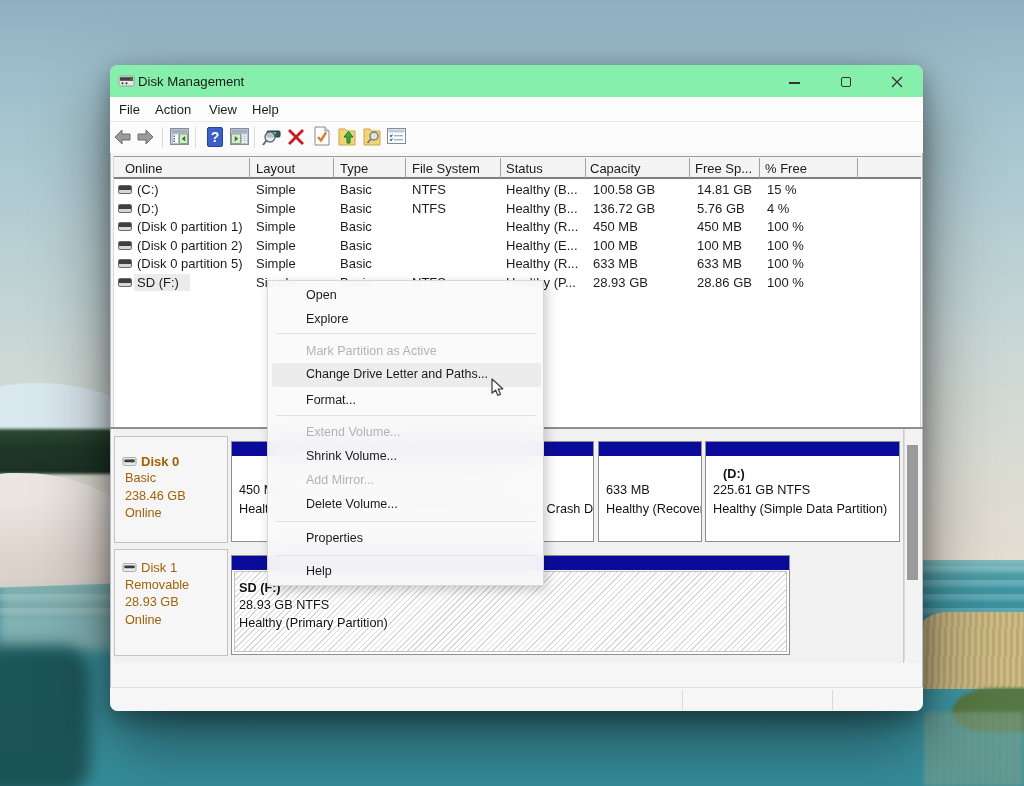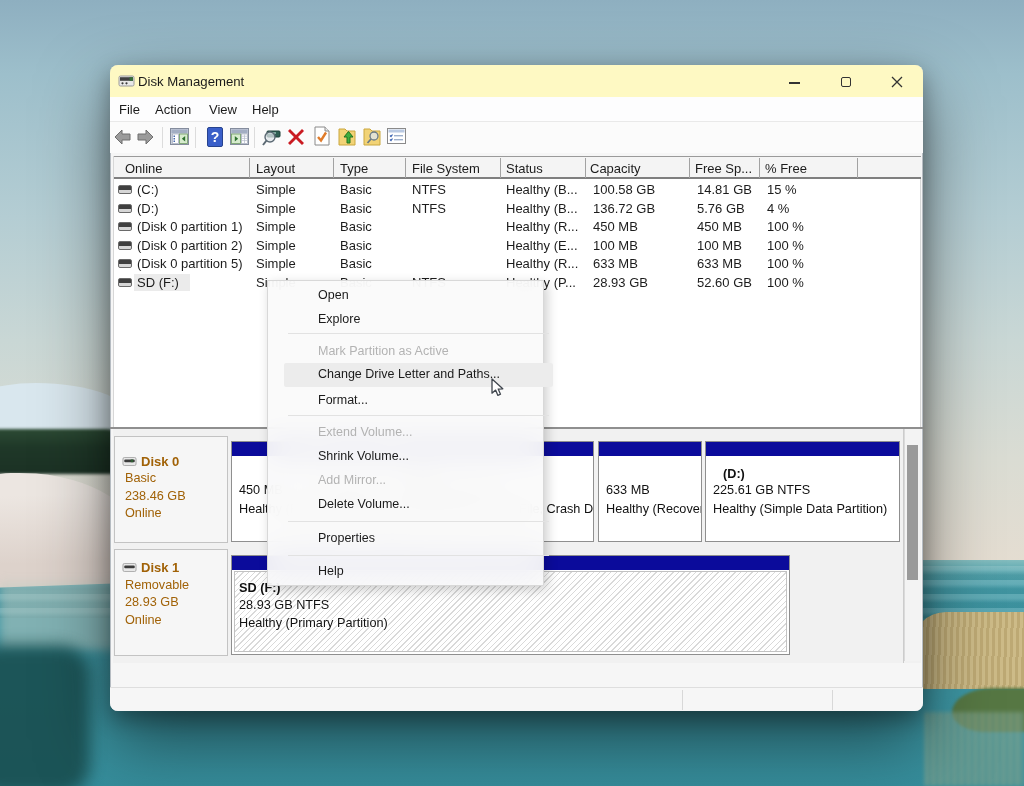--- a/index.html
+++ b/index.html
@@ -20,21 +20,21 @@
 .treerefl{left:-30px;top:645px;width:120px;height:150px;background:#174a4b;filter:blur(8px);opacity:.85;border-radius:30px;}
 .reedrefl{left:925px;top:712px;width:99px;height:74px;opacity:.6;filter:blur(2px);
   background:repeating-linear-gradient(90deg,#a5b08a 0 3px,#5f948c 3px 7px);}
 .reeds{left:912px;top:612px;width:112px;height:77px;filter:blur(.6px);
   background:repeating-linear-gradient(92deg,#cdbb88 0 3px,#bda974 3px 6px);border-radius:34px 0 0 14px;}
 .grass{left:952px;top:688px;width:76px;height:44px;background:#567743;border-radius:55% 0 0 45%;filter:blur(1.5px);}
 
 .win{left:110px;top:65px;width:813px;height:646px;background:#f6f6f6;border-radius:8px;outline:1px solid rgba(105,118,130,.45);outline-offset:-1px;
   box-shadow:0 30px 70px rgba(0,0,0,.5),0 8px 22px rgba(0,0,0,.33);overflow:hidden;}
 .win *{position:absolute;box-sizing:border-box;}
-.titlebar{left:0;top:0;width:813px;height:44px;background:#fef9c3;}
+.titlebar{left:0;top:0;width:813px;height:44px;background:#86efac;}
 .title{left:28px;top:9px;font-size:13.2px;color:#1a1a1a;position:absolute;}
 .menubar{left:0;top:32px;width:813px;height:25px;background:#fdfdfe;border-bottom:1px solid #e9e9e9;}
 .mi{top:5px;font-size:13px;color:#1b1b1b;}
 .toolbar{left:0;top:57px;width:813px;height:31px;background:#fbfbfb;}
 .tsep{top:5px;width:1px;height:21px;background:#dcdcdc;}
 
 .listpane{left:3px;top:91px;width:808px;height:271px;background:#fff;border-left:1px solid #d7d7d7;border-right:1px solid #d7d7d7;}
 .lhead{left:0;top:0;width:807px;height:23px;background:#f4f4f4;border-top:1px solid #9a9a9a;border-bottom:2px solid #7f7f7f;}
 .hsep{top:1px;width:1px;height:20px;background:#a2a2a2;}
 .hlbl{top:4px;font-size:13px;color:#1c1c1c;}
@@ -57,21 +57,21 @@
 .lsq{top:3.5px;width:11px;height:11px;}
 .ltxt{top:2px;font-size:13px;color:#111;}
 .status{left:0;top:622px;width:813px;height:24px;background:#f6f6f6;border-top:1px solid #dedede;}
 
 .wmin{left:679px;top:17px;width:11px;height:1.5px;background:#333;}
 .wmax{left:731px;top:12px;width:10px;height:10px;border:1.2px solid #333;border-radius:2px;}
 
 .ctx{left:267px;top:280px;width:277px;height:306px;background:rgba(250,250,250,.93);
   -webkit-backdrop-filter:blur(14px);backdrop-filter:blur(14px);border:1px solid rgba(210,210,210,.85);
   border-radius:1px;box-shadow:3px 4px 12px rgba(0,0,0,.2);}
-.ctx *{position:absolute;margin-left:12px;}
+.ctx *{position:absolute;}
 .citem{left:38px;font-size:12.5px;color:#1b1b1b;white-space:nowrap;}
 .cdis{color:#b3b3b3;}
 .chl{left:4px;top:82px;width:269px;height:24px;background:#ececec;border-radius:2px;}
 .csep{left:8px;width:261px;height:1px;background:#e2e2e2;}
 </style>
 </head>
 <body>
 <div id="root">
   <div class="sky"></div>
   <div class="water"></div>
@@ -243,21 +243,21 @@
       <div class="cell" style="left:479px;top:100px">633 MB</div>
       <div class="cell" style="left:583px;top:100px">633 MB</div>
       <div class="cell" style="left:653px;top:100px">100 %</div>
       <div class="dico" style="left:4px;top:122px"></div>
       <div class="cell" style="left:23px;top:119px">SD (F:)</div>
       <div class="cell" style="left:142px;top:119px">Simple</div>
       <div class="cell" style="left:226px;top:119px">Basic</div>
       <div class="cell" style="left:298px;top:119px">NTFS</div>
       <div class="cell" style="left:392px;top:119px">Healthy (P...</div>
       <div class="cell" style="left:479px;top:119px">28.93 GB</div>
-      <div class="cell" style="left:583px;top:119px">52.60 GB</div>
+      <div class="cell" style="left:583px;top:119px">28.86 GB</div>
       <div class="cell" style="left:653px;top:119px">100 %</div>
     </div>
     <div class="gdivider"></div>
     <div class="gpane">
       <div class="dpanel" style="top:7px">
         <svg style="left:7px;top:20px;position:absolute" width="15" height="9" viewBox="0 0 17 11">
           <rect x="0.5" y="0.5" width="16" height="10" rx="2" fill="#e8e8e8" stroke="#9a9a9a"></rect>
           <rect x="2" y="3" width="13" height="3.4" rx="1.5" fill="#3c3c3c"></rect>
           <rect x="10" y="3" width="3" height="3.4" fill="#2e5d33"></rect>
         </svg>
@@ -291,21 +291,21 @@
         <div class="pbar"></div>
         <div class="ptxt" style="left:17px;top:25px;font-weight:bold">(D:)</div>
         <div class="ptxt" style="left:7px;top:41px">225.61 GB NTFS</div>
         <div class="ptxt" style="left:7px;top:60px">Healthy (Simple Data Partition)</div>
       </div>
       <div class="dpanel" style="top:120px">
         <svg style="left:7px;top:13px;position:absolute" width="15" height="9" viewBox="0 0 17 11">
           <rect x="0.5" y="0.5" width="16" height="10" rx="2" fill="#e8e8e8" stroke="#9a9a9a"></rect>
           <rect x="2" y="3" width="13" height="3.4" rx="1.5" fill="#3c3c3c"></rect>
         </svg>
-        <div class="dtxt" style="left:26px;top:10px;font-weight:bold;font-size:13px">Disk 1</div>
+        <div class="dtxt" style="left:26px;top:10px;font-weight:normal;font-size:13px">Disk 1</div>
         <div class="dtxt" style="left:10px;top:28px">Removable</div>
         <div class="dtxt" style="left:10px;top:45px">28.93 GB</div>
         <div class="dtxt" style="left:10px;top:63px">Online</div>
       </div>
       <div class="part" style="left:118px;top:126px;width:559px;height:100px;overflow:hidden">
         <div class="pbar"></div>
         <div class="hatch"></div>
         <div class="ptxt" style="left:7px;top:25px;font-weight:bold;text-shadow:0 0 2px #fff,0 0 2px #fff,0 0 4px #fff,1px 1px 2px #fff,-1px -1px 2px #fff">SD  (F:)</div>
         <div class="ptxt" style="left:7px;top:42px;text-shadow:0 0 2px #fff,0 0 2px #fff,0 0 4px #fff,1px 1px 2px #fff,-1px -1px 2px #fff">28.93 GB NTFS</div>
         <div class="ptxt" style="left:7px;top:60px;text-shadow:0 0 2px #fff,0 0 2px #fff,0 0 4px #fff,1px 1px 2px #fff,-1px -1px 2px #fff">Healthy (Primary Partition)</div>

